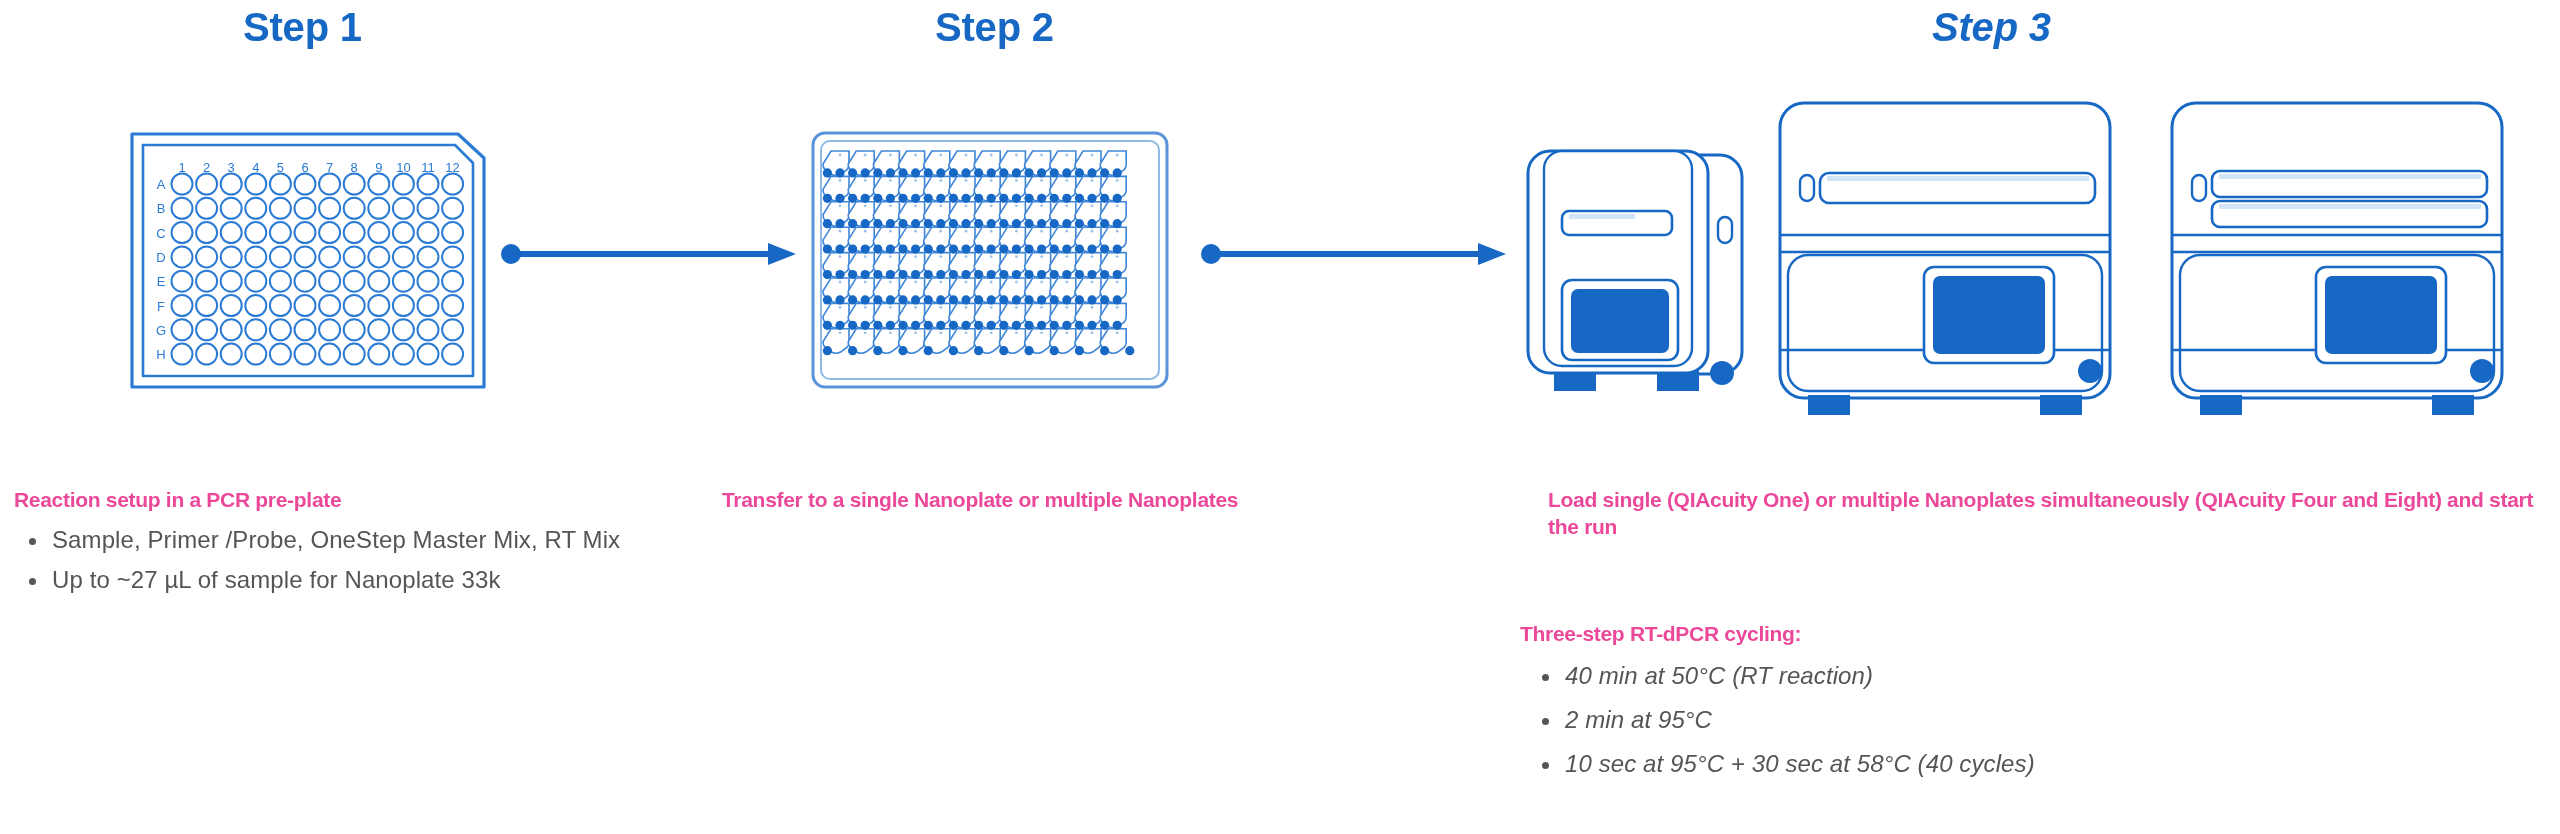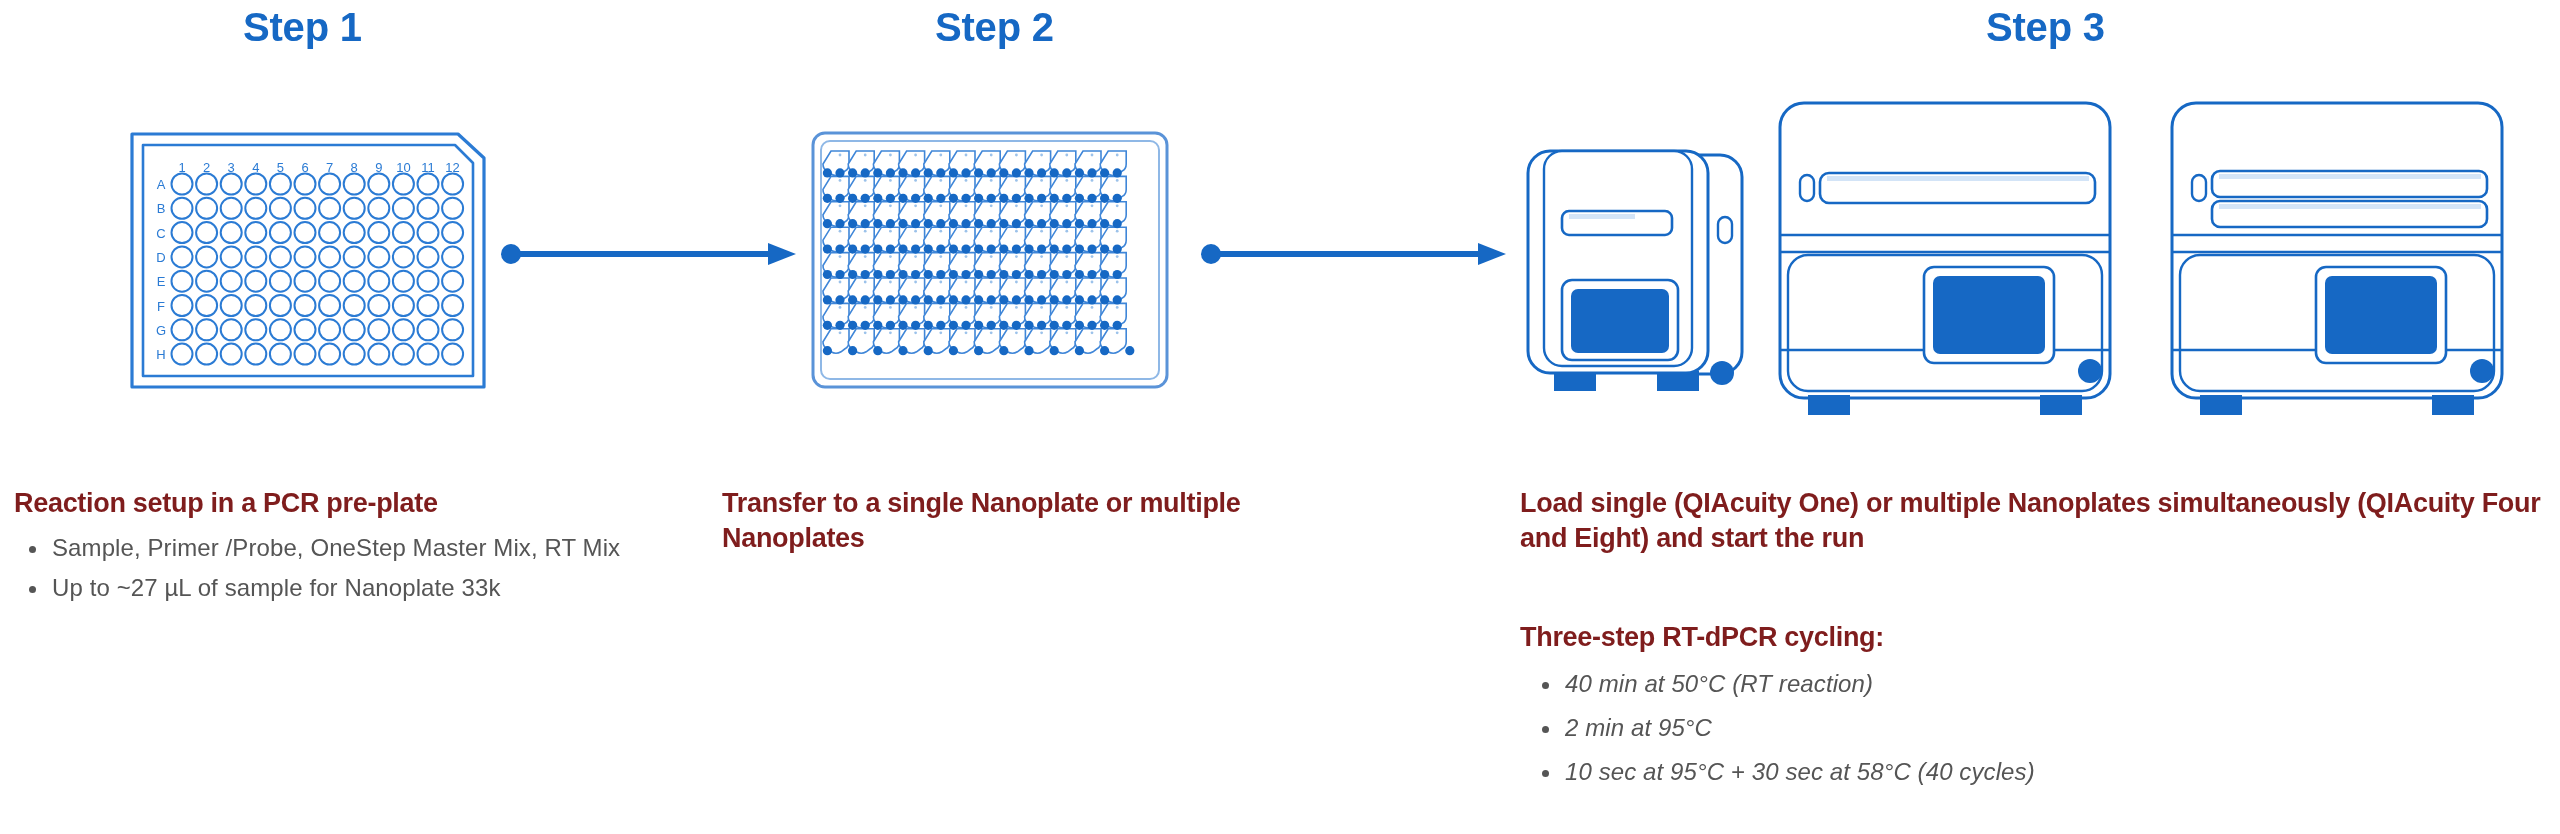--- a/index.html
+++ b/index.html
@@ -26,21 +26,21 @@
   .step-title {
     position: absolute;
     font-size: 40px;
     font-weight: bold;
     color: #1668c4;
     letter-spacing: -0.2px;
     white-space: nowrap;
   }
   #step1-title { left: 243px; top: 5px; }
   #step2-title { left: 935px; top: 5px; }
-  #step3-title { left: 1986px; top: 5px; }
+  #step3-title { left: 1932px; top: 5px; font-style: italic; }
 
   
   .art {
     position: absolute;
   }
   #art-preplate  { left: 128px;  top: 128px; }
   #art-nanoplate { left: 810px;  top: 130px; }
   #art-devices   { left: 1512px; top: 95px;  }
   #arrow-1 { left: 500px;  top: 240px; }
   #arrow-2 { left: 1200px; top: 240px; }
@@ -48,28 +48,28 @@
   
   .block {
     position: absolute;
   }
   #block1 { left: 14px;   top: 486px; width: 640px; }
   #block2 { left: 722px;  top: 486px; width: 640px; }
   #block3 { left: 1520px; top: 486px; width: 1030px; }
   #block3b{ left: 1520px; top: 620px; width: 1030px; }
 
   .heading {
-    font-size: 27px;
+    font-size: 21px;
     font-weight: bold;
-    color: #7f1d1d;
+    color: #ec4899;
     line-height: 1.30;
     letter-spacing: -0.3px;
     margin: 0 0 10px 0;
   }
-  #block3 .heading { margin-bottom: 0; }
+  #block3 .heading { margin-bottom: 0; margin-left: 28px; }
 
   ul.bullets {
     list-style: none;
     margin: 0;
     padding: 0;
   }
   ul.bullets li {
     position: relative;
     padding-left: 38px;
     font-size: 24px;

